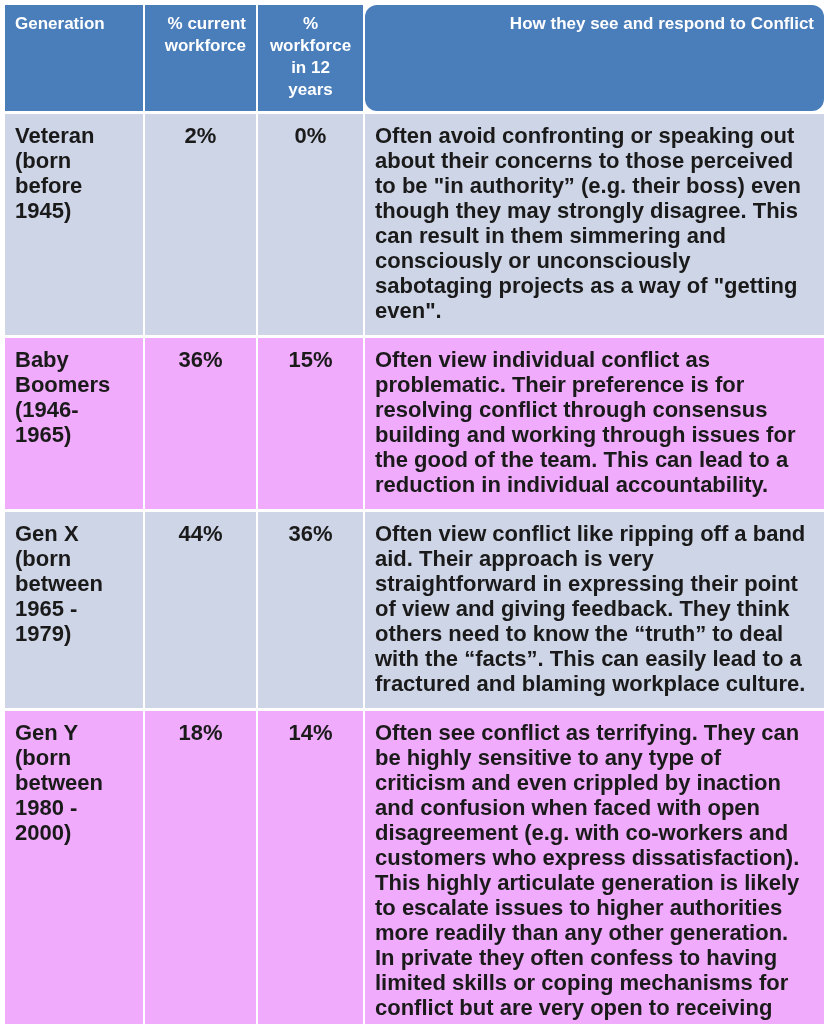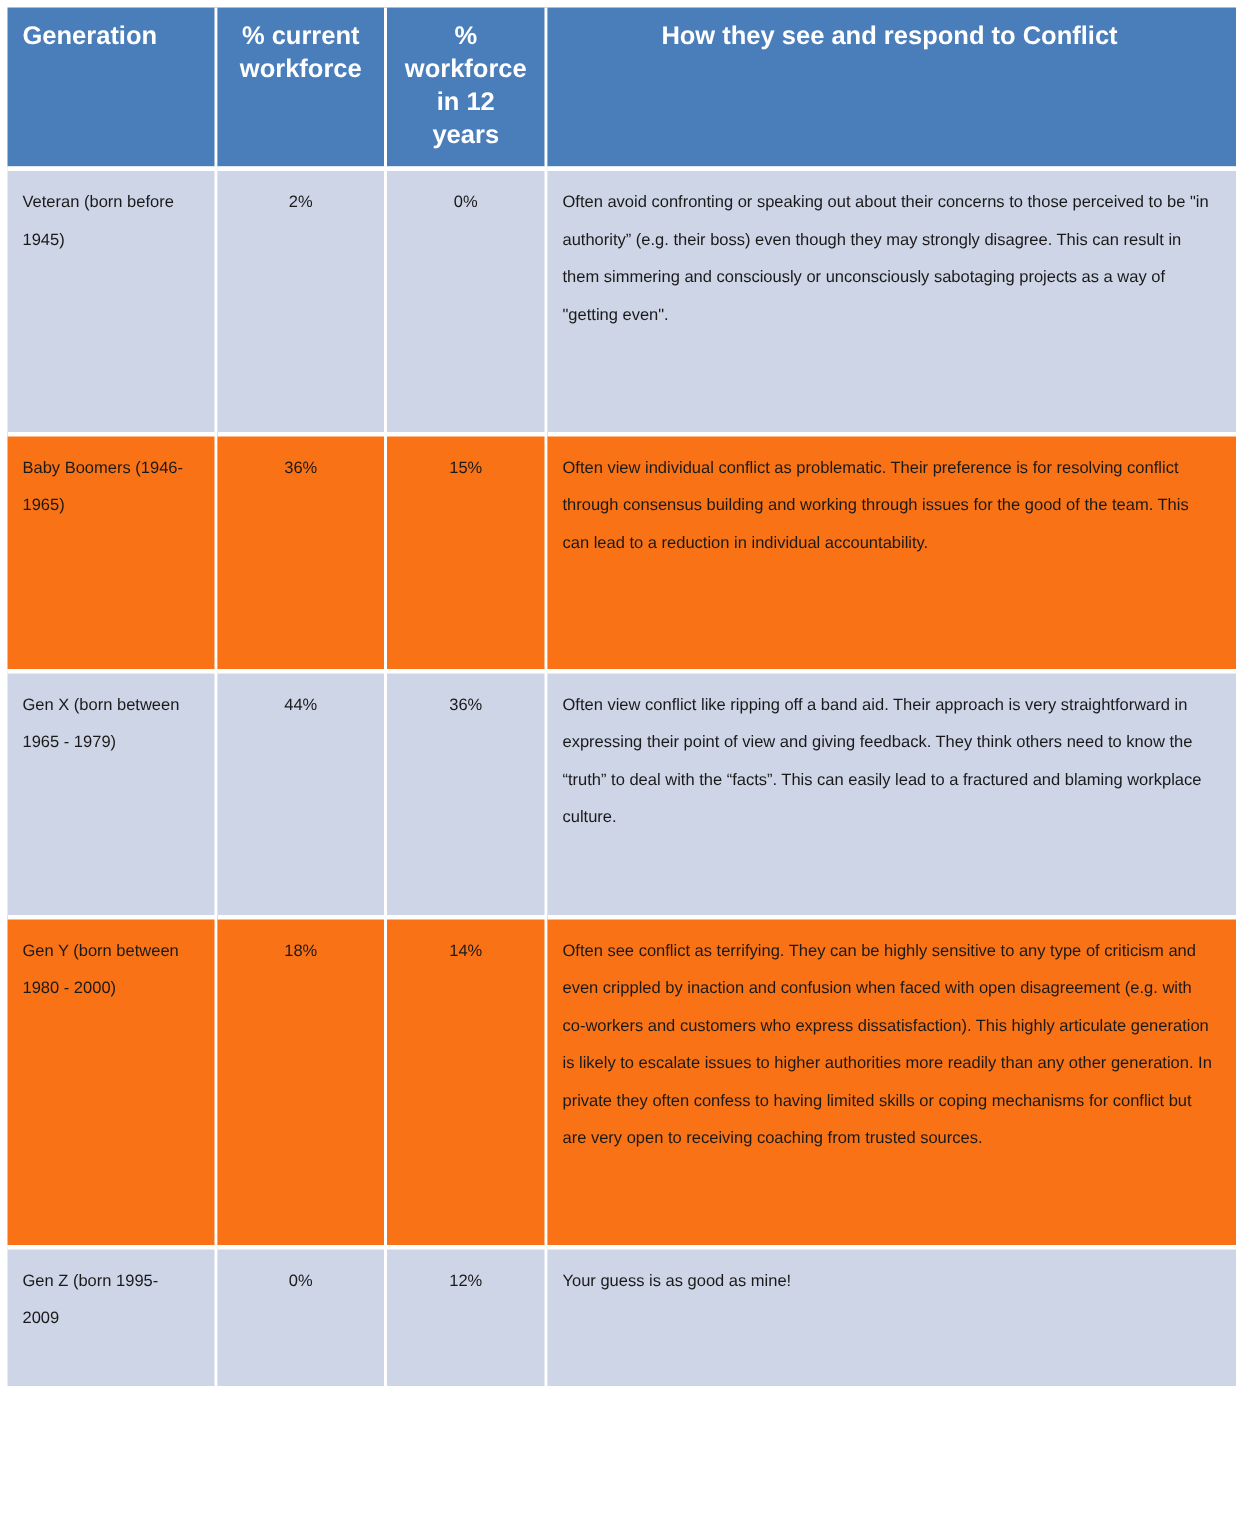--- a/index.html
+++ b/index.html
@@ -42,49 +42,51 @@
     font-weight: bold;
     line-height: 22px;
     vertical-align: top;
     padding: 8px 10px 10px 10px;
     border-right: 2px solid #ffffff;
     box-sizing: border-box;
     height: 84px;
     margin-left: 40px;
   }
   thead th.th-gen { text-align: left; }
-  thead th.th-cur { text-align: center; }
+  thead th.th-cur { text-align: right; }
   thead th.th-ten { text-align: center; }
   thead th.th-desc {
-    text-align: center;
+    text-align: right;
     border-right: none;
     padding-left: 7px;
+    border-radius: 12px;
   }
 
   tbody td {
-    font-size: 11px;
+    font-size: 22px;
     line-height: 25px;
     color: #1a1a1a;
     vertical-align: top;
     padding: 9px 10px 12px 10px;
     border-right: 2px solid #ffffff;
     border-top: 3px solid #ffffff;
     box-sizing: border-box;
+    font-weight: bold;
   }
   tbody td.td-gen  { text-align: left; }
   tbody td.td-cur  { text-align: center; }
   tbody td.td-ten  { text-align: center; }
   tbody td.td-desc {
     text-align: left;
     border-right: none;
     padding-right: 16px;
   }
 
   tbody tr.band-dark td  { background: #ced5e7; }
-  tbody tr.band-light td { background: #f97316; }
+  tbody tr.band-light td { background: #f0abfc; }
 
   tbody tr.r1 td { height: 177px; }
   tbody tr.r2 td { height: 158px; }
   tbody tr.r3 td { height: 164px; }
   tbody tr.r4 td { height: 220px; }
   tbody tr.r5 td { height: 94px; }
 </style>
 </head>
 <body>
 

